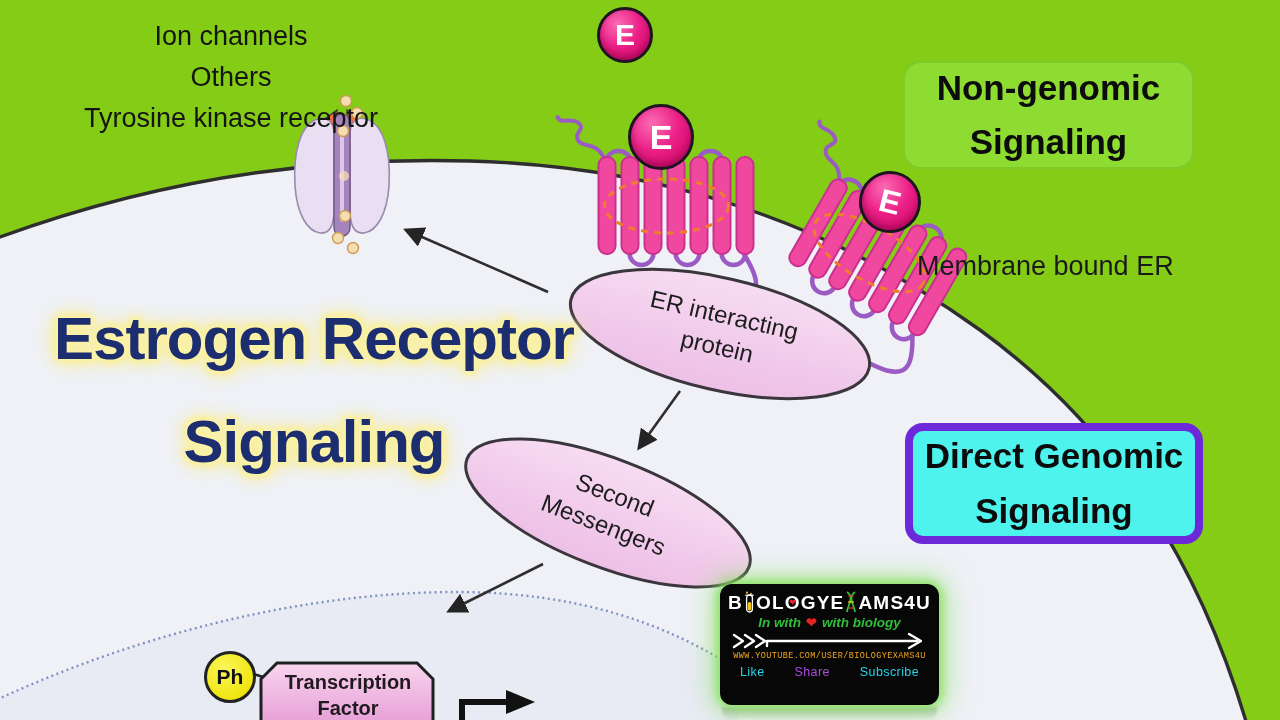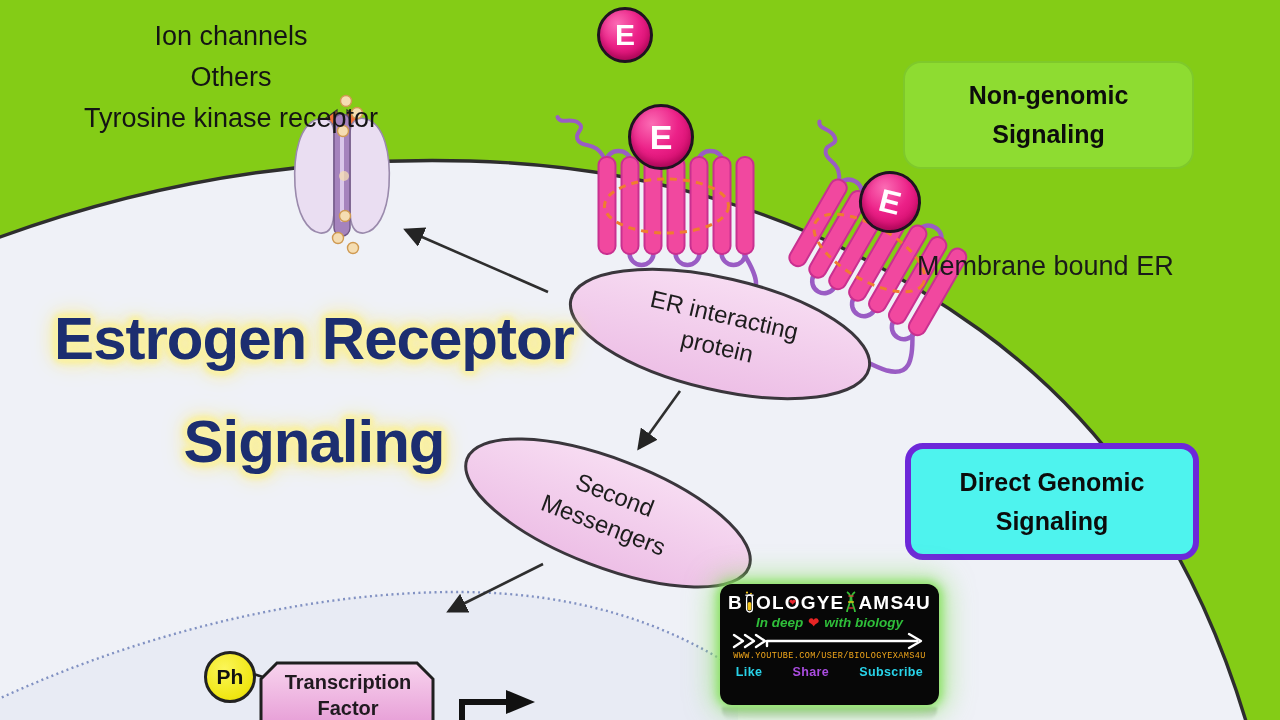--- a/index.html
+++ b/index.html
@@ -17,26 +17,26 @@
   .title{left:8px;top:304px;width:612px;text-align:center;z-index:6;}
   .title .t-line{font-weight:bold;font-size:60px;letter-spacing:-1px;
     color:#1c2e70;
     text-shadow:0 0 5px #fcf6ad,0 0 9px #fbf3a6,0 0 14px #f9f0a2,
                 0 0 20px #f8eda0,0 0 26px #f8eda0,2px 2px 6px #f8eda0,
                 -2px -2px 6px #f8eda0,2px -2px 6px #f8eda0,-2px 2px 6px #f8eda0;}
   .title .t-line2{margin-top:34px;}
 
   
   .callout{border-radius:18px;text-align:center;z-index:5;
-    font-weight:bold;font-size:25px;line-height:1.55;color:#0c0c0c;
+    font-weight:bold;font-size:35px;line-height:1.55;color:#0c0c0c;
     display:flex;flex-direction:column;justify-content:center;}
   .non-genomic{left:903px;top:61px;width:287px;height:104px;
     background:#8edc31;border:2px solid #7fc92b;}
   .direct-genomic{left:905px;top:423px;width:282px;height:105px;
-    background:#4ef3ee;border:6px solid #6d28d9;margin-top:20px;}
+    background:#4ef3ee;border:8px solid #6d28d9;}
 
   .membrane-er-label{left:917px;top:251px;width:300px;font-size:27px;color:#1a1a1a;}
 
   
   .e-ball{border-radius:50%;background:radial-gradient(circle at 35% 28%,#fb6cb4 0%,#ec2188 45%,#d80f72 75%,#b40c5e 100%);
     border:3px solid #1e1320;color:#fff;font-weight:bold;
     display:flex;align-items:center;justify-content:center;z-index:4;
     box-shadow:inset 0 -4px 6px rgba(120,0,60,.45);}
   .e1{left:597px;top:7px;width:50px;height:50px;font-size:30px;}
   .e2{left:628px;top:104px;width:60px;height:60px;font-size:34px;}
@@ -65,21 +65,21 @@
     font-size:19px;letter-spacing:1.2px;line-height:1;}
   .o-heart{position:relative;}
   .o-heart .heart-in-o{position:absolute;left:50%;top:56%;transform:translate(-50%,-50%);
     font-size:8px;color:#e8252d;letter-spacing:0;}
   .tagline-row{margin-top:3px;font-size:13.5px;font-weight:bold;font-style:italic;
     color:#2fbf3a;display:flex;gap:5px;align-items:center;line-height:1;}
   .tagline-row .tag-heart{color:#e82525;font-style:normal;font-size:13px;}
   .arrow-row{margin-top:2px;height:18px;}
   .url-row{margin-top:1px;font-family:"Liberation Mono",monospace;font-size:8.5px;
     font-weight:normal;color:#f2a71b;letter-spacing:.4px;line-height:1.2;}
-  .social-row{margin-top:4px;display:flex;gap:30px;font-size:12.5px;font-weight:bold;letter-spacing:.4px;}
+  .social-row{margin-top:4px;display:flex;gap:30px;font-size:12.5px;font-weight:normal;letter-spacing:.4px;}
   .social-cyan{color:#28d3e9;}
   .social-purple{color:#aa4ce0;}
   .logo-reflection{left:722px;top:707px;width:215px;height:13px;z-index:1;
     background:linear-gradient(to bottom,rgba(40,60,40,.30),rgba(40,60,40,0));
     border-radius:0 0 10px 10px;filter:blur(1px);}
 </style>
 </head>
 <body>
 
 <div id="stage">
@@ -225,21 +225,21 @@
       <svg width="12" height="22" viewBox="0 0 12 22" style="margin:0 1px;">
         <path d="M2,1 C10,6 2,16 2,21" fill="none" stroke="#35c035" stroke-width="1.7"></path>
         <path d="M10,1 C2,6 10,16 10,21" fill="none" stroke="#35c035" stroke-width="1.7"></path>
         <line x1="3.4" y1="5" x2="8.6" y2="5" stroke="#e33b3b" stroke-width="1.3"></line>
         <line x1="3" y1="11" x2="9" y2="11" stroke="#f5c518" stroke-width="1.3"></line>
         <line x1="3.4" y1="17" x2="8.6" y2="17" stroke="#e33b3b" stroke-width="1.3"></line>
       </svg>
       <span>AMS4U</span>
     </div>
     <div class="tagline-row">
-      <span>In deep</span>
+      <span>In with</span>
       <span class="tag-heart">❤</span>
       <span>with biology</span>
     </div>
     <div class="arrow-row">
       <svg width="198" height="18" viewBox="0 0 198 18">
         <g fill="none" stroke="#fff" stroke-width="2.4" stroke-linecap="round" stroke-linejoin="round">
           <path d="M3,3 L12,9 L3,15"></path>
             <path d="M14,3 L23,9 L14,15"></path>
             <path d="M25,3 L34,9 L25,15"></path>
           <path d="M36,14 L36,9 L186,9"></path>

